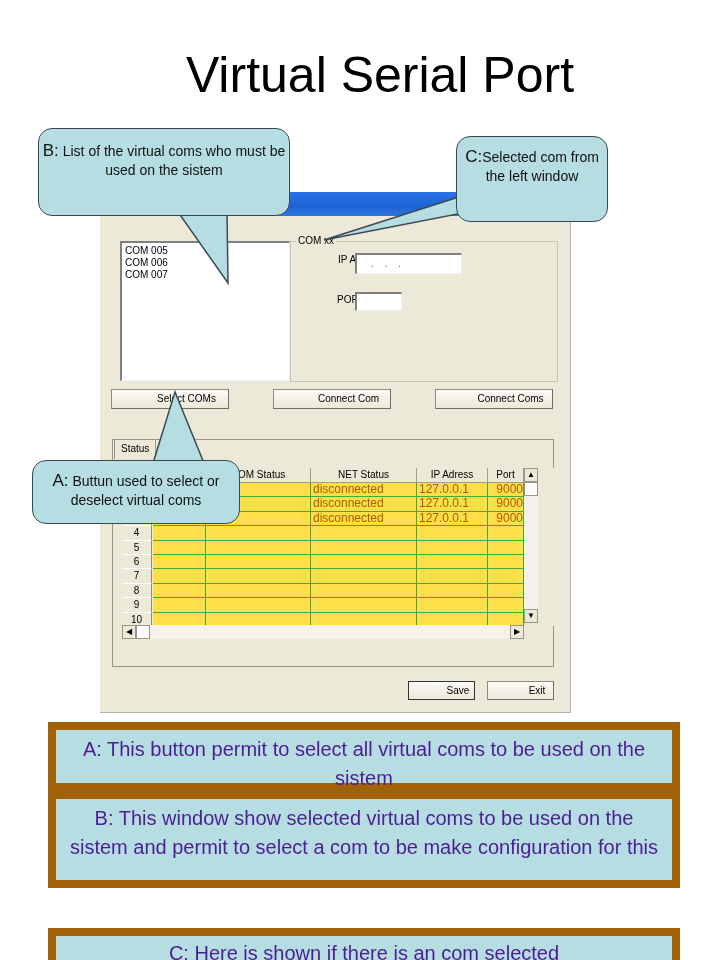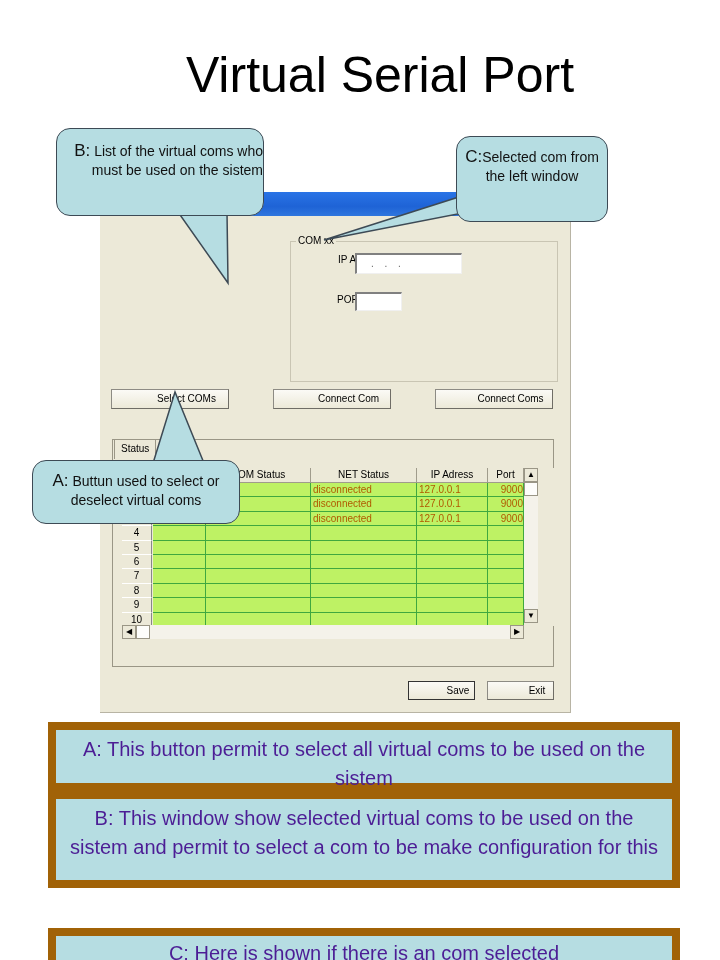--- a/index.html
+++ b/index.html
@@ -18,40 +18,45 @@
   .groupbox { left:190px; top:49px; width:268px; height:141px; border:1px solid #c9c5b3; box-sizing:border-box; }
   .group-label { left:196px; top:43px; background:#ece9d8; padding:0 2px; }
   .btn { background:linear-gradient(#fbfaf6,#ece9d8); border:1px solid #8d8b84; border-right-color:#6f6d66; border-bottom-color:#6f6d66;
          box-sizing:border-box; text-align:center; line-height:18px; cursor:pointer; }
   .tabpanel { left:12px; top:247px; width:442px; height:228px; border:1px solid #9a9686; box-sizing:border-box; }
   .tab { left:14px; top:247px; width:42px; height:20px; border:1px solid #9a9686; border-bottom:none; background:#ece9d8; line-height:18px; padding-left:6px; box-sizing:border-box; }
   .grid { left:22px; top:276px; width:410px; height:158px; background:#ece9d8; }
   .gh { position:absolute; top:0; height:15px; background:#ece9d8; border-right:1px solid #a09c8c; border-bottom:1px solid #a09c8c; box-sizing:border-box; text-align:center; line-height:14px; }
   .row { position:absolute; left:0; height:14.4px; width:402px; }
   .rownum { position:absolute; left:0; width:30px; height:100%; background:#ece9d8; border-bottom:1px solid #fff; border-right:1px solid #888; box-sizing:border-box; text-align:center; font-size:10px; line-height:14px; }
-  .cell { position:absolute; height:100%; background:#bef264; border-right:1px solid #3fa83f; border-bottom:1px solid #3fa83f; box-sizing:border-box; color:#b05a00; font-size:10px; line-height:13px; padding-left:2px; white-space:nowrap; overflow:hidden; }
+  .cell { position:absolute; height:100%; background:#fde047; border-right:1px solid #3fa83f; border-bottom:1px solid #3fa83f; box-sizing:border-box; color:#b05a00; font-size:12px; line-height:13px; padding-left:2px; white-space:nowrap; overflow:hidden; }
   .vscroll { left:402px; top:0; width:14px; height:155px; background:#f4f2ea; }
   .sbtn { width:14px; height:14px; background:#ece9d8; border:1px solid #9a9686; box-sizing:border-box; font-size:8px; text-align:center; line-height:12px; }
   .hscroll { left:0; top:157px; width:402px; height:14px; background:#f4f2ea; }
 
   
   .callout { background:#b6dde2; border:1.5px solid #3d4a55; border-radius:14px; box-sizing:border-box; text-align:center; color:#111; font-size:14px; line-height:19px; }
   .callout .big { font-size:17px; }
 
   
   .note { left:48px; width:632px; background:#b6dde2; border:8px solid #a16207; box-sizing:border-box; text-align:center; color:#4c1d95; font-size:20px; line-height:29px; }
 </style>
 </head>
 <body>
 
 <div class="abs slide-title">Virtual Serial Port</div>
 
 <div class="abs win">
   <div class="abs titlebar"></div>
 
+  <div class="abs sunken listbox small">
+    <div>COM 005</div>
+    <div>COM 006</div>
+    <div>COM 007</div>
+  </div>
 
   <div class="abs groupbox"></div>
   <div class="abs group-label small">COM xx</div>
   <div class="abs small" style="left:205px;top:62px;">IP Adress</div>
   <div class="abs sunken small" style="left:255px;top:61px;width:107px;height:21px;color:#666;line-height:17px;padding-left:14px;letter-spacing:4px;"> .   .   . </div>
   <div class="abs small" style="left:204px;top:102px;">PORT</div>
   <div class="abs sunken small" style="left:255px;top:100px;width:47px;height:19px;"></div>
 
   <div class="abs btn small" style="left:11px;top:197px;width:118px;height:20px;">Select COMs</div>
   <div class="abs btn small" style="left:173px;top:197px;width:118px;height:20px;">Connect Com</div>
@@ -166,21 +171,21 @@
   <div class="abs btn small" style="left:308px;top:489px;width:67px;height:19px;border:1px solid #333;">Save</div>
   <div class="abs btn small" style="left:387px;top:489px;width:67px;height:19px;">Exit</div>
 </div>
 
 <svg class="abs" style="left:0;top:0;" width="720" height="720">
   <polygon points="178,212 227,212 228,283" fill="#b6dde2" stroke="#3d4a55" stroke-width="1.5"></polygon>
   <polygon points="150,473 175,392 208,473" fill="#b6dde2" stroke="#3d4a55" stroke-width="1.5"></polygon>
   <polygon points="462,196 468,212 324,240" fill="#b6dde2" stroke="#3d4a55" stroke-width="1.5"></polygon>
 </svg>
 
-<div class="abs callout" style="left:56px;top:128px;width:208px;height:88px;padding-top:12px;text-align:right;">
+<div class="abs callout" style="left:38px;top:128px;width:252px;height:88px;padding-top:12px;">
   <span class="big">B:</span><span> List of the virtual coms who must  be used on the sistem</span>
 </div>
 <div class="abs callout" style="left:456px;top:136px;width:152px;height:86px;padding-top:10px;">
   <span class="big">C:</span><span>Selected com from the left window</span>
 </div>
 <div class="abs callout" style="left:32px;top:460px;width:208px;height:64px;padding-top:10px;">
   <span class="big">A:</span><span> Buttun used to select or deselect virtual coms</span>
 </div>
 
 <div class="abs note" style="top:722px;height:69px;padding:5px 10px;">A: This button permit to select all virtual coms to be used on the sistem</div>

